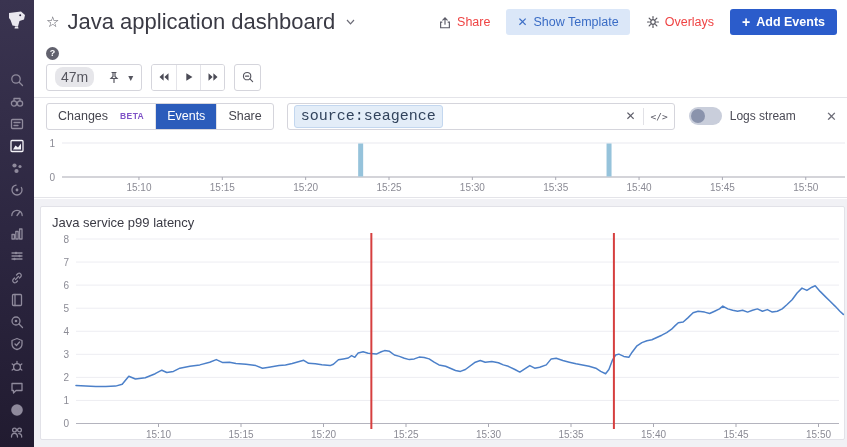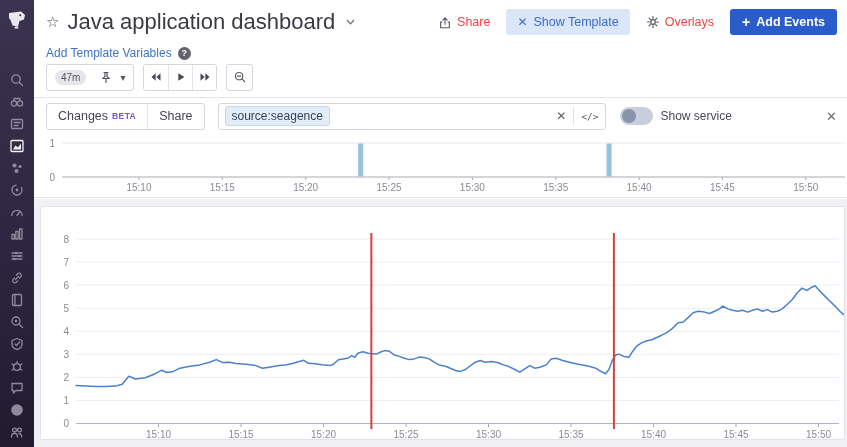--- a/index.html
+++ b/index.html
@@ -34,41 +34,41 @@
   .btn-addwidgets .plus { font-size:14px; font-weight:bold; line-height:10px; }
 
   .tvars { position:absolute; top:44px; left:12px; height:18px; display:flex; align-items:center; gap:6px; }
   .tvars a { font-size:12px; color:#3f72c6; text-decoration:none; cursor:pointer; }
   .help-badge { width:13px; height:13px; border-radius:50%; background:#62626e; color:#fff;
     font-size:9px; font-weight:bold; display:flex; align-items:center; justify-content:center; cursor:pointer; }
 
   .timerow { position:absolute; top:63px; left:12px; height:28px; display:flex; align-items:center; gap:9px; }
   .timebox { display:flex; align-items:center; gap:8px; border:1px solid #d5d5dc; border-radius:3px;
     height:27px; padding:0 8px; cursor:pointer; background:#fff; }
-  .duration-pill { background:#e6e6ea; color:#55555e; font-size:10px; padding:2px 6px; border-radius:8px; }
+  .duration-pill { background:#e6e6ea; color:#55555e; font-size:14px; padding:2px 6px; border-radius:8px; }
   .time-range { font-size:12.5px; color:#3e3e48; }
   .pin-icon { display:flex; margin-left:6px; }
   .caret { font-size:10px; color:#55555f; }
   .play-group { display:flex; border:1px solid #d5d5dc; border-radius:3px; height:27px; overflow:hidden; }
   .play-btn { width:24px; display:flex; align-items:center; justify-content:center; cursor:pointer; background:#fff; }
   .play-btn + .play-btn { border-left:1px solid #e4e4e9; }
   .zoomout-btn { width:27px; height:27px; border:1px solid #d5d5dc; border-radius:3px; display:flex;
     align-items:center; justify-content:center; cursor:pointer; background:#fff; }
 
   .divider { position:absolute; top:97px; left:0; right:0; height:1px; background:#e4e4e9; }
 
   .tabrow { position:absolute; top:102px; left:12px; right:10px; height:28px; display:flex; align-items:center; }
   .segmented { display:flex; border:1px solid #d5d5dc; border-radius:3px; height:27px; overflow:hidden; background:#fff; }
-  .seg { display:flex; align-items:center; gap:4px; padding:0 11px; font-size:12.5px; color:#46464f; cursor:pointer; }
+  .seg { display:flex; align-items:center; gap:12px; padding:0 11px; font-size:12.5px; color:#46464f; cursor:pointer; }
   .seg + .seg { border-left:1px solid #e1e1e6; }
   .seg.active { background:#2b5cbb; color:#fff; }
   .beta { font-size:8.5px; font-weight:bold; color:#7f52c7; letter-spacing:.4px; }
   .searchbox { flex:0 0 auto; width:388px; margin-left:13px; height:27px; border:1px solid #d5d5dc; border-radius:3px;
     background:#fff; display:flex; align-items:center; padding:0 6px; }
-  .token { font-family:Liberation Sans, sans-serif; font-size:12px; color:#31435c; background:#e3edf8;
+  .token { font-family:Liberation Mono, monospace; font-size:15px; color:#31435c; background:#e3edf8;
     border:1px solid #c3d7ef; border-radius:3px; padding:2px 6px; cursor:text; }
   .sb-right { margin-left:auto; display:flex; align-items:center; gap:7px; }
   .xicon { font-size:12px; color:#5a5a66; cursor:pointer; }
   .sb-sep { width:1px; height:17px; background:#e1e1e6; }
   .codeicon { font-family:"DejaVu Sans Mono", monospace; font-size:9.5px; color:#5a5a66; cursor:pointer; }
   .stream-group { display:flex; align-items:center; gap:8px; margin-left:14px; }
   .toggle { width:33px; height:18px; border-radius:10px; background:#c9cedb; position:relative; cursor:pointer; }
   .toggle .knob { position:absolute; left:2px; top:2px; width:14px; height:14px; border-radius:50%; background:#8a93ac; }
   .stream-label { font-size:12px; color:#4a4a55; }
   .close-x { margin-left:auto; font-size:13px; color:#6b6b76; cursor:pointer; }
@@ -242,21 +242,20 @@
           <span>Overlays</span>
         </div>
         <div class="btn-addwidgets">
           <span class="plus">+</span>
           <span>Add Events</span>
         </div>
       </div>
     </header>
 
     <div class="tvars">
-      <a>Add Template Variables</a>
       <span class="help-badge">?</span>
     </div>
 
     <div class="timerow">
       <div class="timebox">
         <span class="duration-pill">47m</span>
         <span class="pin-icon">
           <svg width="12" height="13" viewBox="0 0 12 13" style="stroke:#55555f;fill:none;stroke-width:1.2;stroke-linecap:round">
               <path d="M4 1.5 h4 M5 1.5 V5.5 L3 7.5 h6 L7 5.5 V1.5 M6 7.5 v4"></path>
             </svg>
@@ -289,37 +288,40 @@
     </div>
 
     <div class="divider"></div>
 
     <div class="tabrow">
       <div class="segmented">
         <div class="seg">
           <span>Changes</span>
           <span class="beta">BETA</span>
         </div>
+        <div class="seg active">
+          <span>Events</span>
+        </div>
         <div class="seg">
           <span>Share</span>
         </div>
       </div>
       <div class="searchbox">
         <span class="token">source:seagence</span>
         <div class="sb-right">
           <span class="xicon">✕</span>
           <span class="sb-sep"></span>
           <span class="codeicon">&lt;/&gt;</span>
         </div>
       </div>
       <div class="stream-group">
         <div class="toggle">
             <div class="knob"></div>
           </div>
-        <span class="stream-label">Show service</span>
+        <span class="stream-label">Logs stream</span>
       </div>
       <span class="close-x">✕</span>
     </div>
 
     <section class="timeline">
       <svg id="timeline-svg" width="807" height="65" viewBox="0 0 807 65">
           <line x1="22" y1="10" x2="805" y2="10" stroke="#e9e9ef"></line>
           <line x1="22" y1="44" x2="805" y2="44" stroke="#a9a9b3"></line>
           <text x="15" y="13.5" text-anchor="end">1</text>
           <text x="15" y="47.5" text-anchor="end">0</text>
@@ -341,20 +343,21 @@
           <text x="682.4000000000001" y="58" text-anchor="middle">15:45</text>
           <line x1="765.7500000000001" y1="44" x2="765.7500000000001" y2="47" stroke="#a9a9b3"></line>
           <text x="765.7500000000001" y="58" text-anchor="middle">15:50</text>
           <rect x="318.16100000000006" y="10.5" width="5" height="33" fill="#96c3db"></rect>
           <rect x="566.5440000000001" y="10.5" width="5" height="33" fill="#96c3db"></rect>
         </svg>
     </section>
 
     <section class="canvas">
       <div class="card">
+        <div class="card-title">Java service p99 latency</div>
         <svg id="latency-svg" width="805" height="234" viewBox="0 0 805 234">
             <line x1="35" y1="216.5" x2="798" y2="216.5" stroke="#b4b4be"></line>
             <text x="28" y="220" text-anchor="end">0</text>
             <line x1="35" y1="193.4375" x2="798" y2="193.4375" stroke="#ededf2"></line>
             <text x="28" y="196.9375" text-anchor="end">1</text>
             <line x1="35" y1="170.375" x2="798" y2="170.375" stroke="#ededf2"></line>
             <text x="28" y="173.875" text-anchor="end">2</text>
             <line x1="35" y1="147.3125" x2="798" y2="147.3125" stroke="#ededf2"></line>
             <text x="28" y="150.8125" text-anchor="end">3</text>
             <line x1="35" y1="124.25" x2="798" y2="124.25" stroke="#ededf2"></line>

